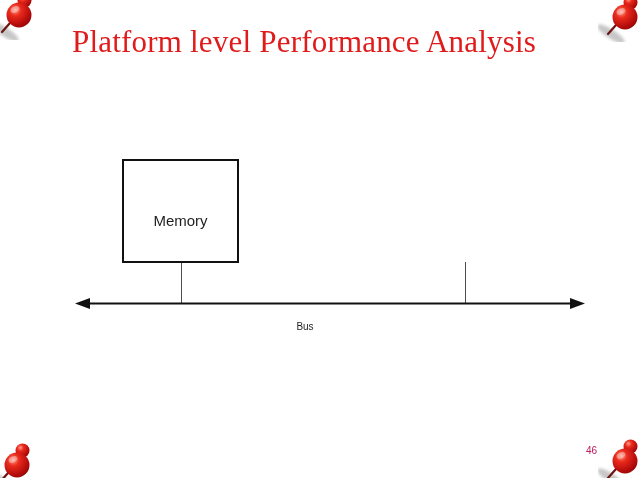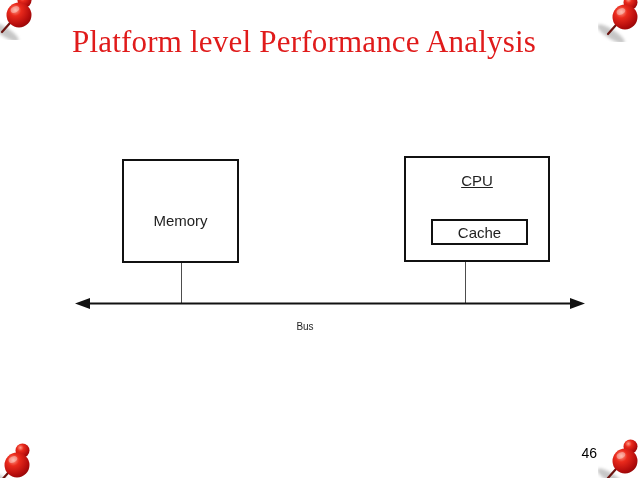--- a/index.html
+++ b/index.html
@@ -62,22 +62,22 @@
   .bus-label{
     position:absolute;
     left:278px;top:321px;width:54px;
     text-align:center;
     font-size:10px;
     color:#1f1f1f;
   }
   .page-number{
     position:absolute;
     right:41px;top:445px;
-    font-size:14px;
-    color:#000000;
+    font-size:10px;
+    color:#be185d;
   }
   .pin{
     position:absolute;
     width:52px;height:52px;
     pointer-events:none;
   }
   .pin-tl{left:-8px;top:-12px;}
   .pin-tr{left:598px;top:-10px;}
   .pin-bl{left:-10px;top:438px;}
   .pin-br{left:598px;top:434px;}
@@ -120,26 +120,20 @@
   <svg class="pin pin-br" viewBox="0 0 52 52">
       <use href="#pushpin"></use>
     </svg>
 
   <h1 class="title">Platform level Performance Analysis</h1>
 
   <div class="box memory-box">
     <span>Memory</span>
   </div>
 
-  <div class="box cpu-box">
-    <span class="cpu-label">CPU</span>
-    <div class="box cache-box">
-      <span>Cache</span>
-    </div>
-  </div>
 
   <div class="connector memory-connector"></div>
   <div class="connector cpu-connector"></div>
 
   <svg class="bus-arrow" viewBox="0 0 520 17">
     <line x1="16" y1="8.5" x2="504" y2="8.5" stroke="#111111" stroke-width="2"></line>
     <polygon points="5,8.5 20,3 20,14" fill="#111111"></polygon>
     <polygon points="515,8.5 500,3 500,14" fill="#111111"></polygon>
   </svg>
   <div class="bus-label">Bus</div>

